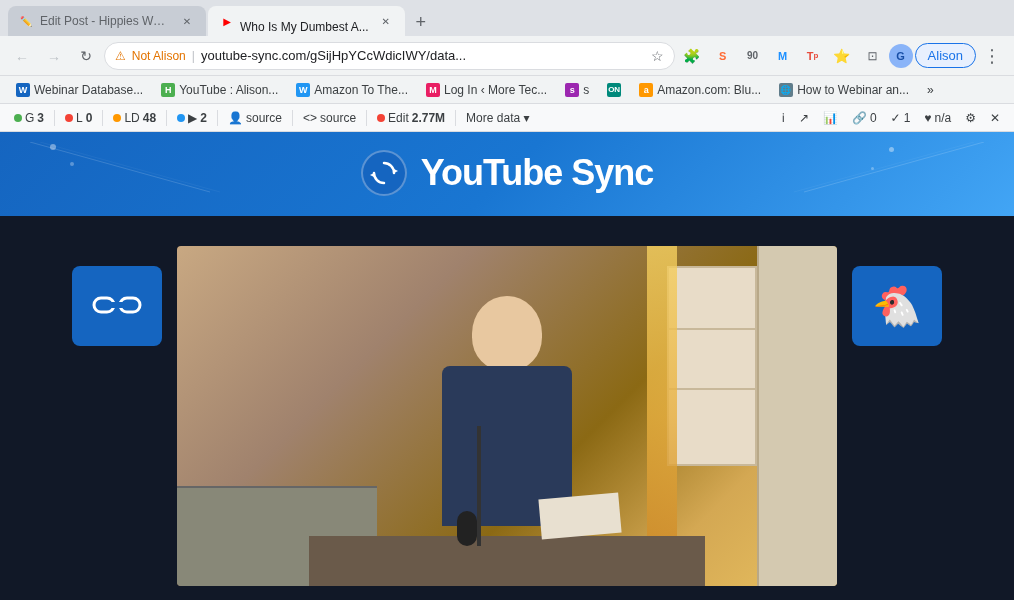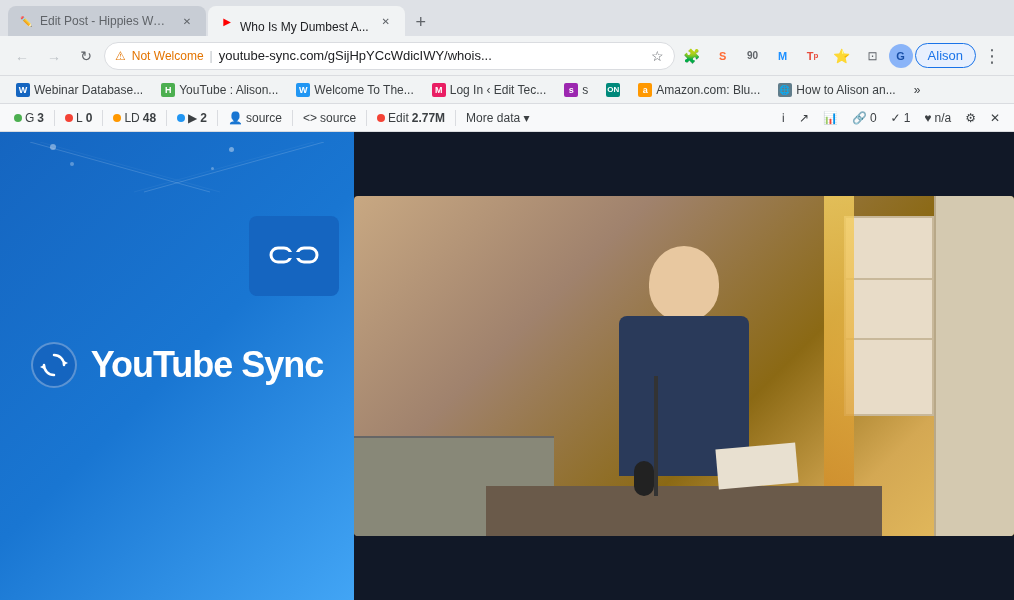--- a/index.html
+++ b/index.html
@@ -360,21 +360,21 @@
       background: #e8e0d0;
       transform: rotate(-5deg);
     }
 
     
     .page-wrapper {
       width: 100%;
       height: calc(600px - 36px - 40px - 28px - 28px);
       overflow: hidden;
       display: flex;
-      flex-direction: row;
+      flex-direction: column;
     }
   </style>
 </head>
 <body>
 
 <div class="browser-frame">
 
   <div class="tab-bar">
     <div class="tab inactive">
       <span class="tab-favicon">✏️</span>
@@ -388,23 +388,23 @@
     </div>
     <div class="tab-new">+</div>
   </div>
 
   <div class="address-bar-row">
     <div class="nav-btn disabled">←</div>
     <div class="nav-btn disabled">→</div>
     <div class="nav-btn">↻</div>
     <div class="address-input-wrapper">
       <span class="security-icon">⚠</span>
-      <span style="font-size:12px;color:#e37400;">Not Welcome</span>
+      <span style="font-size:12px;color:#e37400;">Not Alison</span>
       <span style="color:#bdc1c6;font-size:12px;">|</span>
-      <span class="address-text">youtube-sync.com/gSijHpYCcWdicIWY/whois...</span>
+      <span class="address-text">youtube-sync.com/gSijHpYCcWdicIWY/data...</span>
       <span class="address-star">☆</span>
     </div>
     <div class="toolbar-icons">
       <div class="toolbar-icon">🧩</div>
       <div class="toolbar-icon" style="font-size:11px;font-weight:bold;color:#ff6b35;">S</div>
       <div class="toolbar-icon" style="font-size:10px;font-weight:bold;">90</div>
       <div class="toolbar-icon" style="font-size:11px;font-weight:bold;color:#1e90ff;">M</div>
       <div class="toolbar-icon" style="font-size:11px;font-weight:bold;color:#e74c3c;">T<sub style="font-size:8px">p</sub></div>
       <div class="toolbar-icon">⭐</div>
       <div class="toolbar-icon" style="font-size:12px;">⊡</div>
@@ -418,40 +418,40 @@
     <div class="bookmark-item">
       <span class="bookmark-favicon" style="background:#1565c0;color:white;border-radius:2px;width:14px;height:14px;font-size:9px;font-weight:bold;display:flex;align-items:center;justify-content:center;">W</span>
       <span>Webinar Database...</span>
     </div>
     <div class="bookmark-item">
       <span class="bookmark-favicon" style="background:#4caf50;color:white;border-radius:2px;width:14px;height:14px;font-size:9px;font-weight:bold;display:flex;align-items:center;justify-content:center;">H</span>
       <span>YouTube : Alison...</span>
     </div>
     <div class="bookmark-item">
       <span class="bookmark-favicon" style="background:#2196f3;color:white;border-radius:2px;width:14px;height:14px;font-size:9px;font-weight:bold;display:flex;align-items:center;justify-content:center;">W</span>
-      <span>Welcome To The...</span>
+      <span>Amazon To The...</span>
     </div>
     <div class="bookmark-item">
       <span class="bookmark-favicon" style="background:#e91e63;color:white;border-radius:2px;width:14px;height:14px;font-size:9px;font-weight:bold;display:flex;align-items:center;justify-content:center;">M</span>
-      <span>Log In ‹ Edit Tec...</span>
+      <span>Log In ‹ More Tec...</span>
     </div>
     <div class="bookmark-item">
       <span class="bookmark-favicon" style="background:#9c27b0;color:white;border-radius:2px;width:14px;height:14px;font-size:9px;font-weight:bold;display:flex;align-items:center;justify-content:center;">s</span>
       <span>s</span>
     </div>
     <div class="bookmark-item">
       <span class="bookmark-favicon" style="background:#00897b;color:white;border-radius:2px;width:14px;height:14px;font-size:8px;font-weight:bold;display:flex;align-items:center;justify-content:center;">ON</span>
     </div>
     <div class="bookmark-item">
       <span class="bookmark-favicon" style="background:#ff9800;color:white;border-radius:2px;width:14px;height:14px;font-size:9px;font-weight:bold;display:flex;align-items:center;justify-content:center;">a</span>
       <span>Amazon.com: Blu...</span>
     </div>
     <div class="bookmark-item">
       <span class="bookmark-favicon" style="background:#607d8b;color:white;border-radius:2px;width:14px;height:14px;font-size:9px;display:flex;align-items:center;justify-content:center;">🌐</span>
-      <span>How to Alison an...</span>
+      <span>How to Webinar an...</span>
     </div>
     <div class="bookmark-item">
       <span>»</span>
     </div>
   </div>
 
   <div class="seo-bar">
     <div class="seo-item">
       <span class="seo-dot" style="background:#4caf50;"></span>
       <span>G</span>

